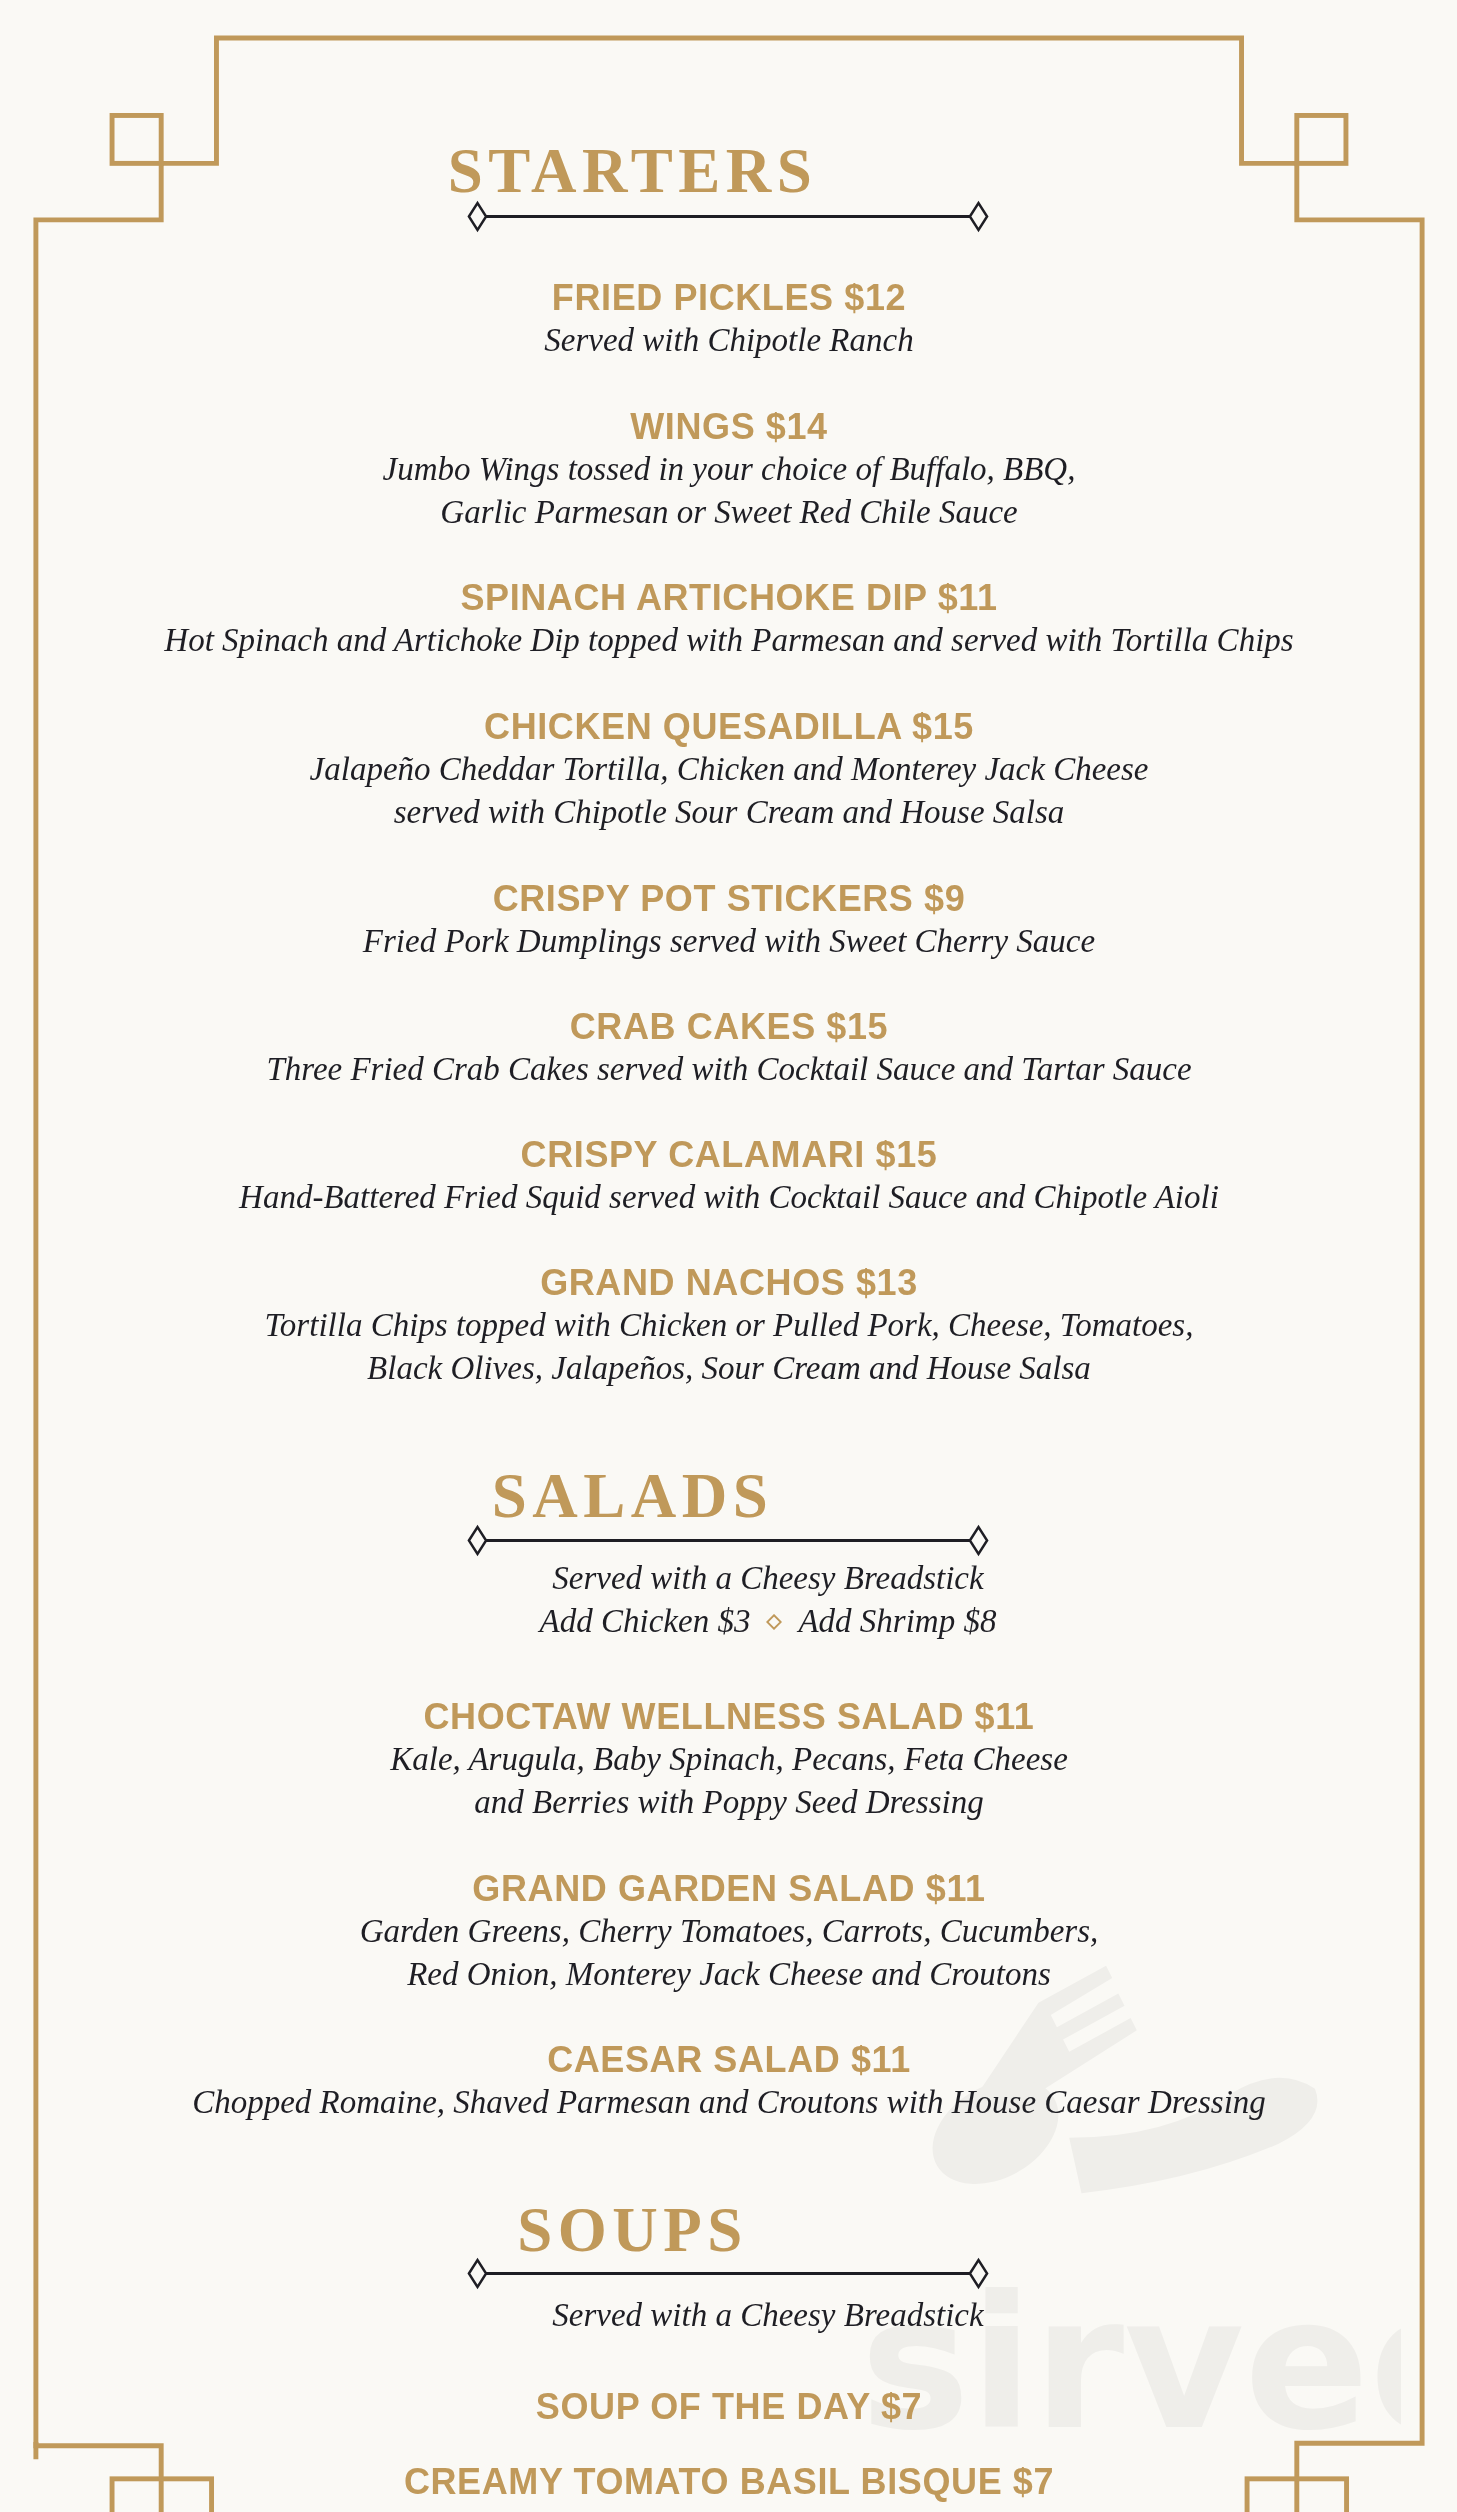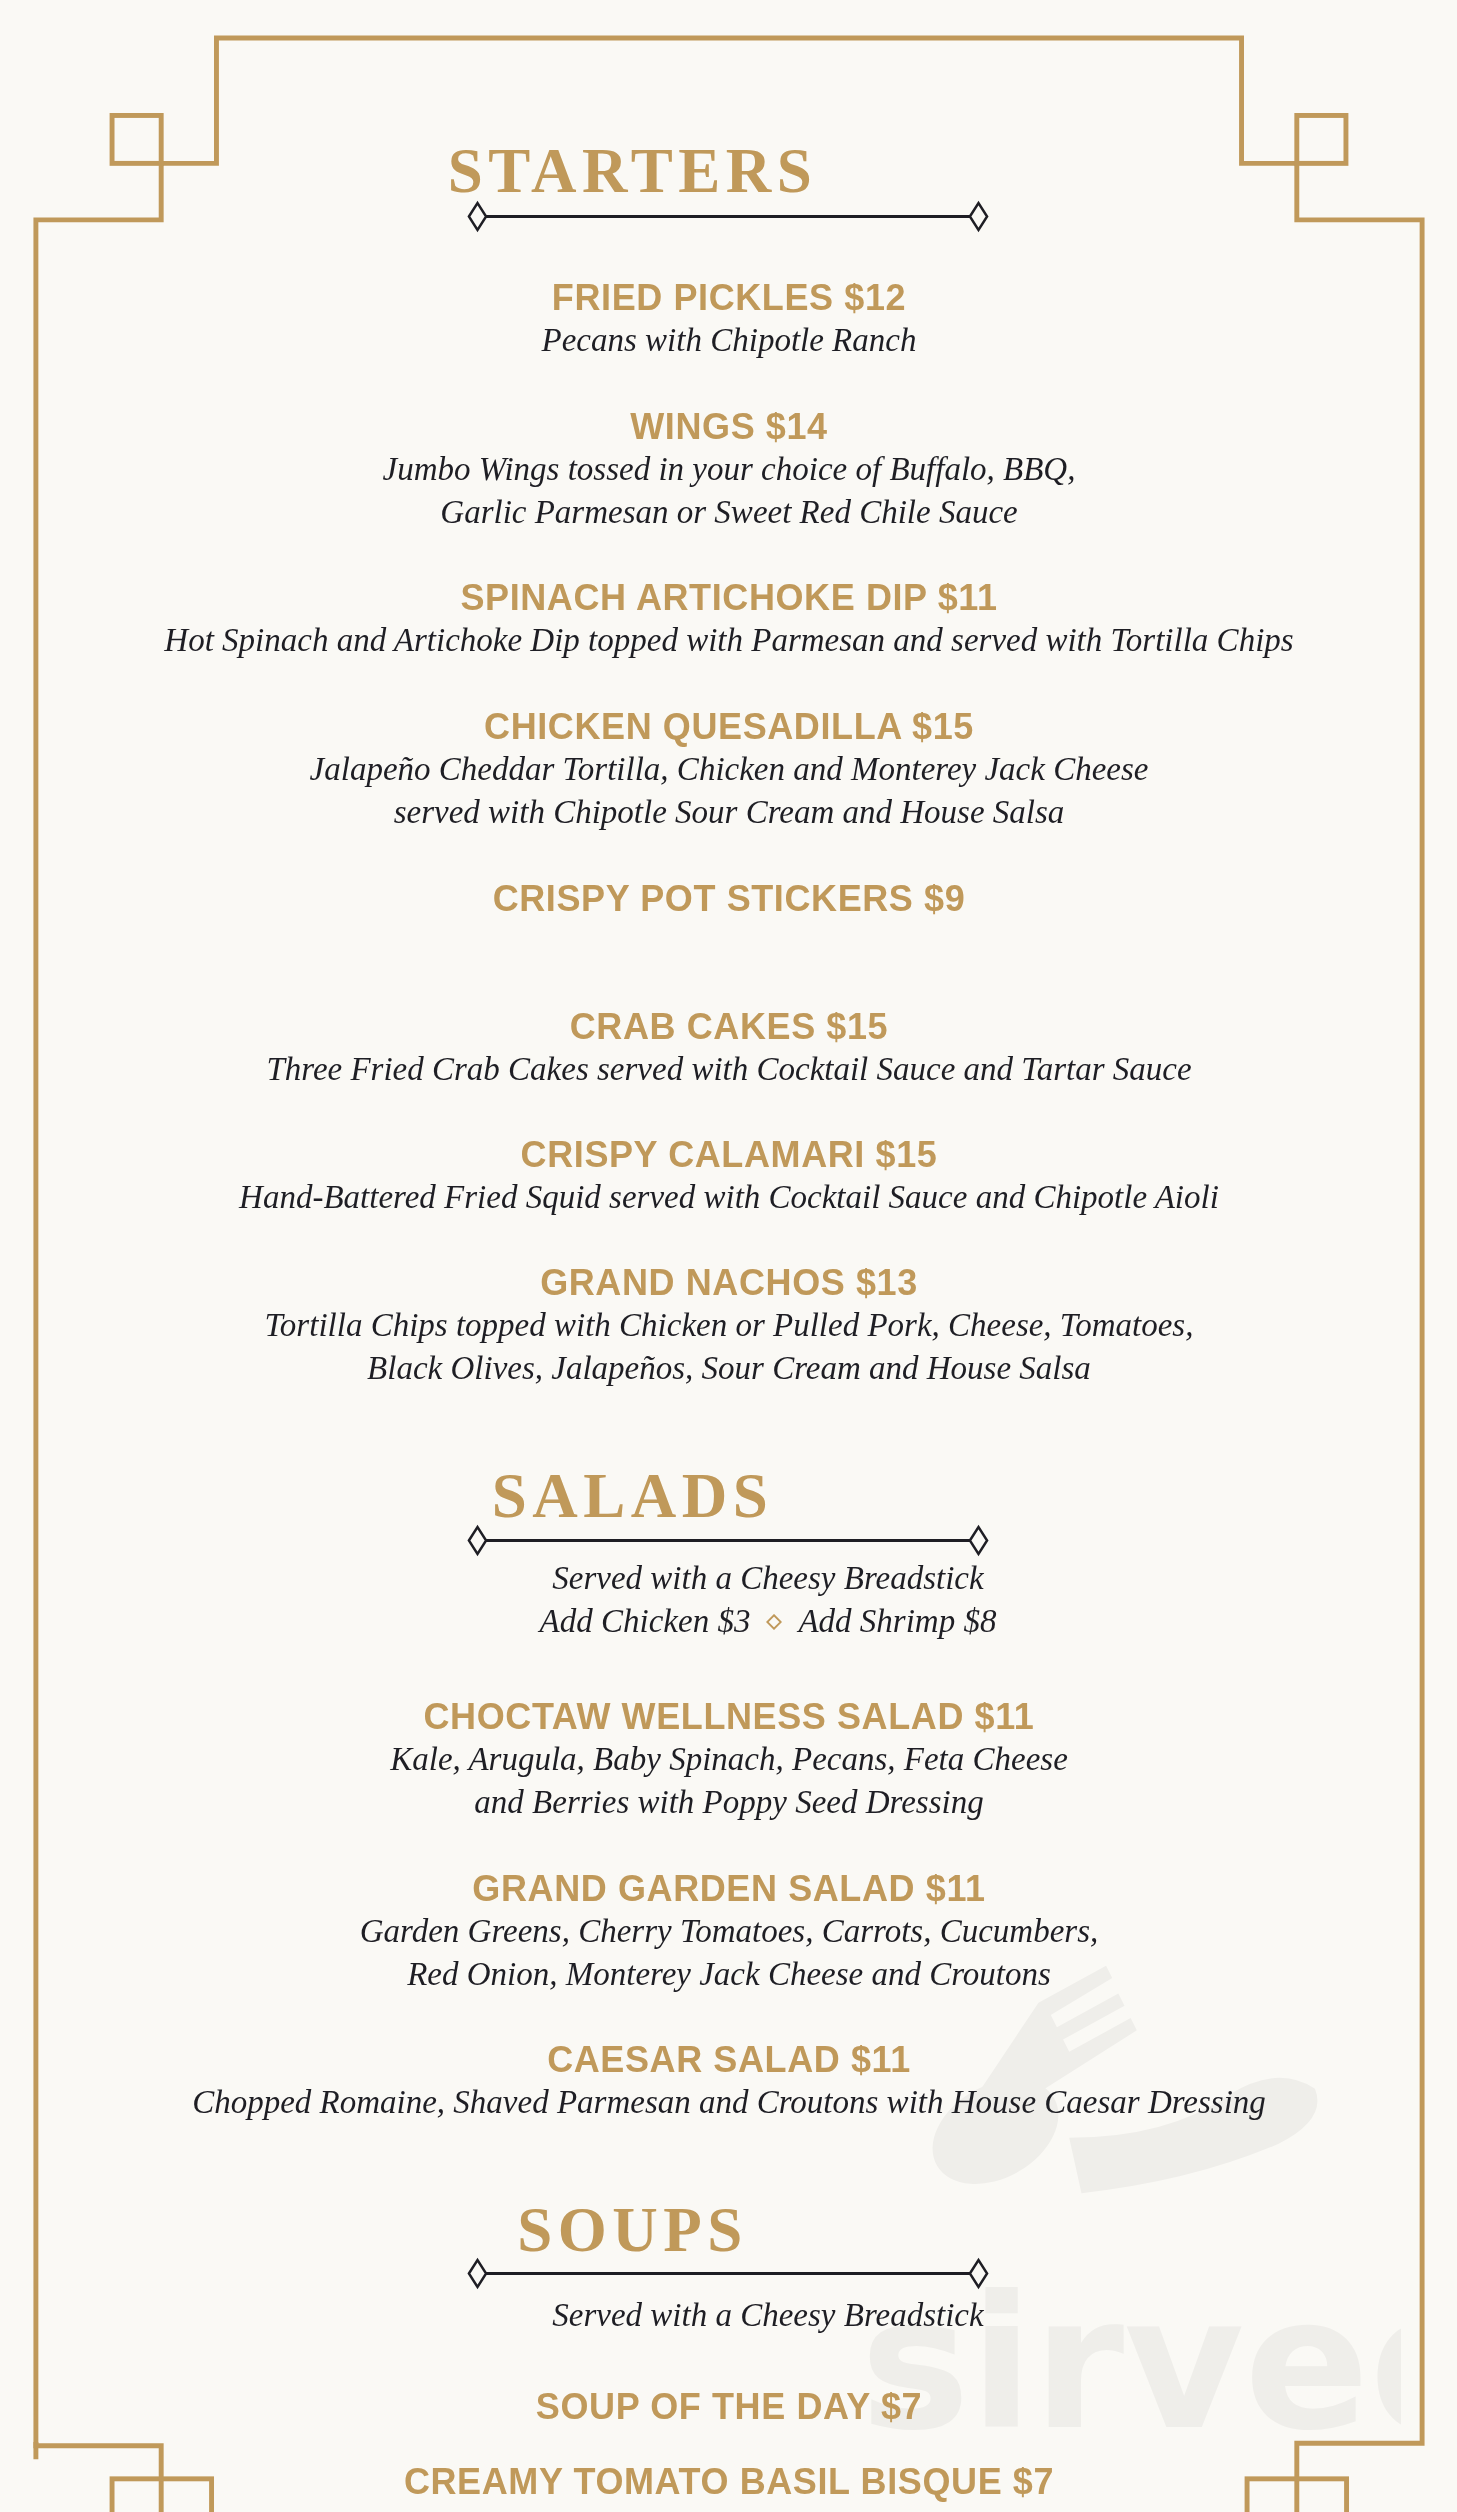--- a/index.html
+++ b/index.html
@@ -65,38 +65,39 @@
 
   <div class="section-title" style="top:140px;">STARTERS</div>
   <svg class="divider" style="top:198px;" viewBox="0 0 860 60">
     <line x1="30" y1="30" x2="830" y2="30" stroke="#1e1e24" stroke-width="5"></line>
     <polygon points="8,30 22,8 36,30 22,52" fill="#faf9f5" stroke="#1e1e24" stroke-width="4"></polygon>
     <polygon points="824,30 838,8 852,30 838,52" fill="#faf9f5" stroke="#1e1e24" stroke-width="4"></polygon>
   </svg>
 
   <div class="item" style="top:276px;">
     <div class="item-name">FRIED PICKLES $12</div>
-    <div class="item-desc">Pecans with Chipotle Ranch</div>
+    <div class="item-desc">Served with Chipotle Ranch</div>
   </div>
   <div class="item" style="top:405px;">
     <div class="item-name">WINGS $14</div>
     <div class="item-desc">Jumbo Wings tossed in your choice of Buffalo, BBQ,
 Garlic Parmesan or Sweet Red Chile Sauce</div>
   </div>
   <div class="item" style="top:576px;">
     <div class="item-name">SPINACH ARTICHOKE DIP $11</div>
     <div class="item-desc">Hot Spinach and Artichoke Dip topped with Parmesan and served with Tortilla Chips</div>
   </div>
   <div class="item" style="top:705px;">
     <div class="item-name">CHICKEN QUESADILLA $15</div>
     <div class="item-desc">Jalapeño Cheddar Tortilla, Chicken and Monterey Jack Cheese
 served with Chipotle Sour Cream and House Salsa</div>
   </div>
   <div class="item" style="top:877px;">
     <div class="item-name">CRISPY POT STICKERS $9</div>
+    <div class="item-desc">Fried Pork Dumplings served with Sweet Cherry Sauce</div>
   </div>
   <div class="item" style="top:1005px;">
     <div class="item-name">CRAB CAKES $15</div>
     <div class="item-desc">Three Fried Crab Cakes served with Cocktail Sauce and Tartar Sauce</div>
   </div>
   <div class="item" style="top:1133px;">
     <div class="item-name">CRISPY CALAMARI $15</div>
     <div class="item-desc">Hand-Battered Fried Squid served with Cocktail Sauce and Chipotle Aioli</div>
   </div>
   <div class="item" style="top:1261px;">

